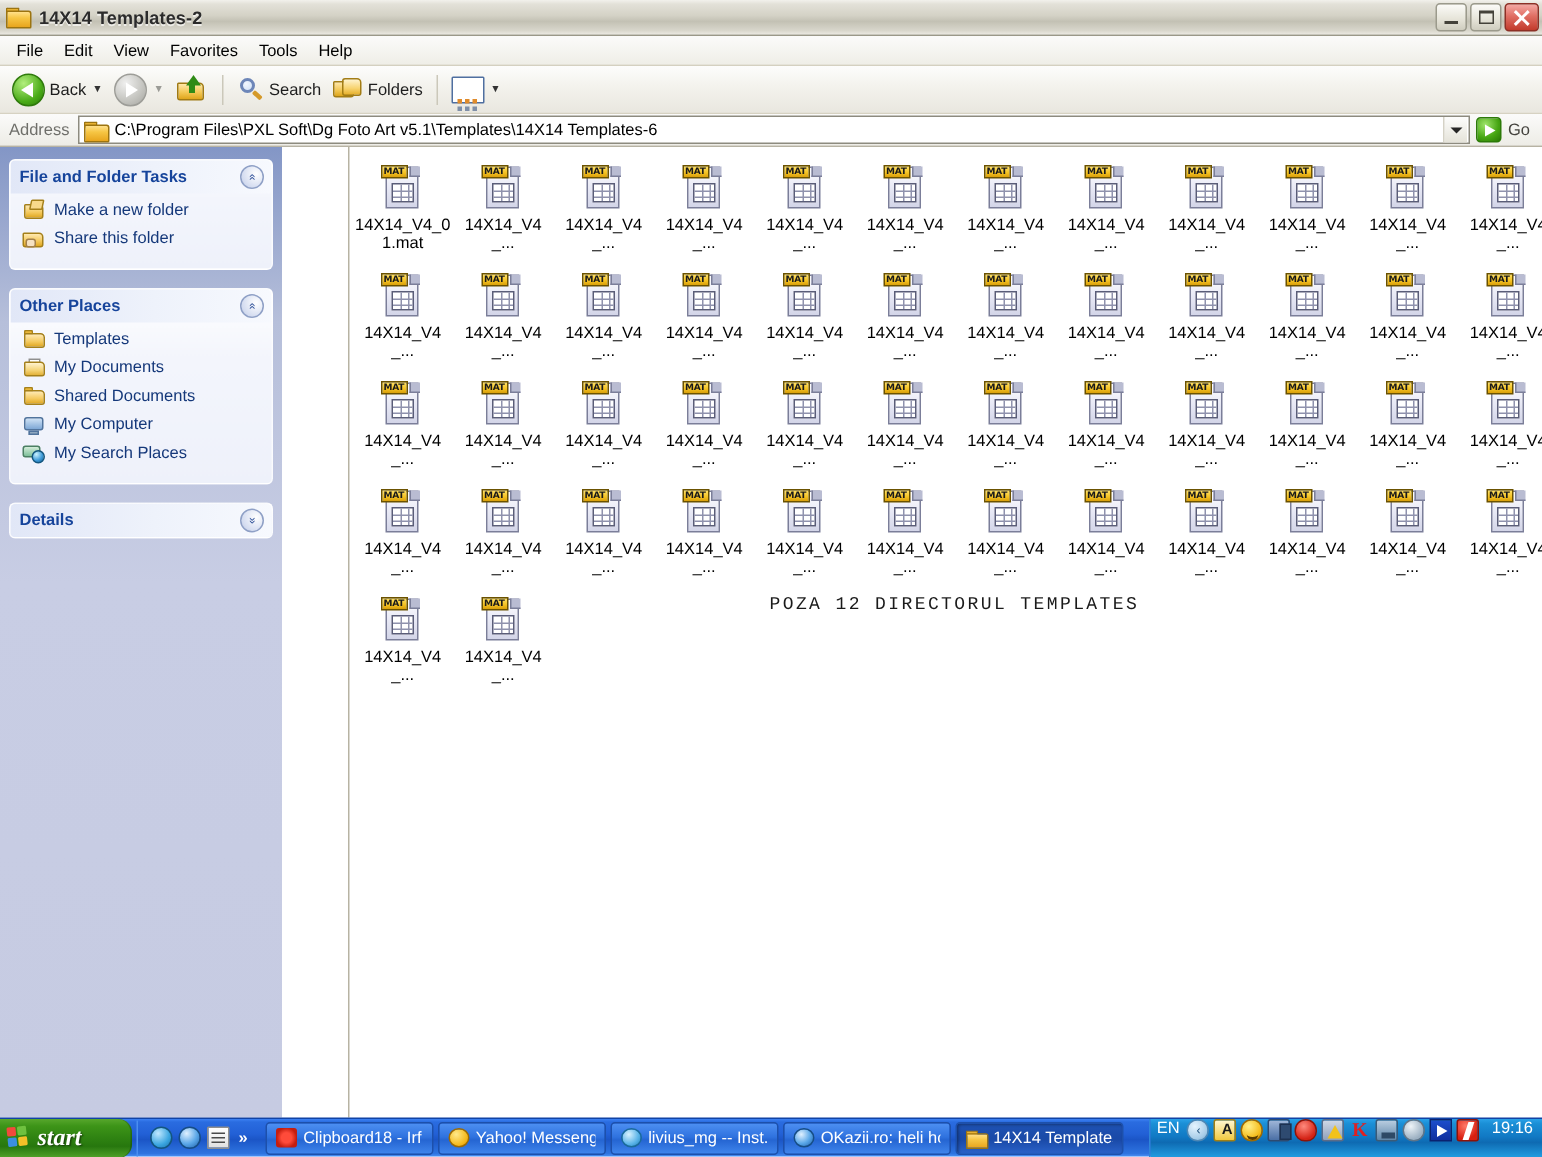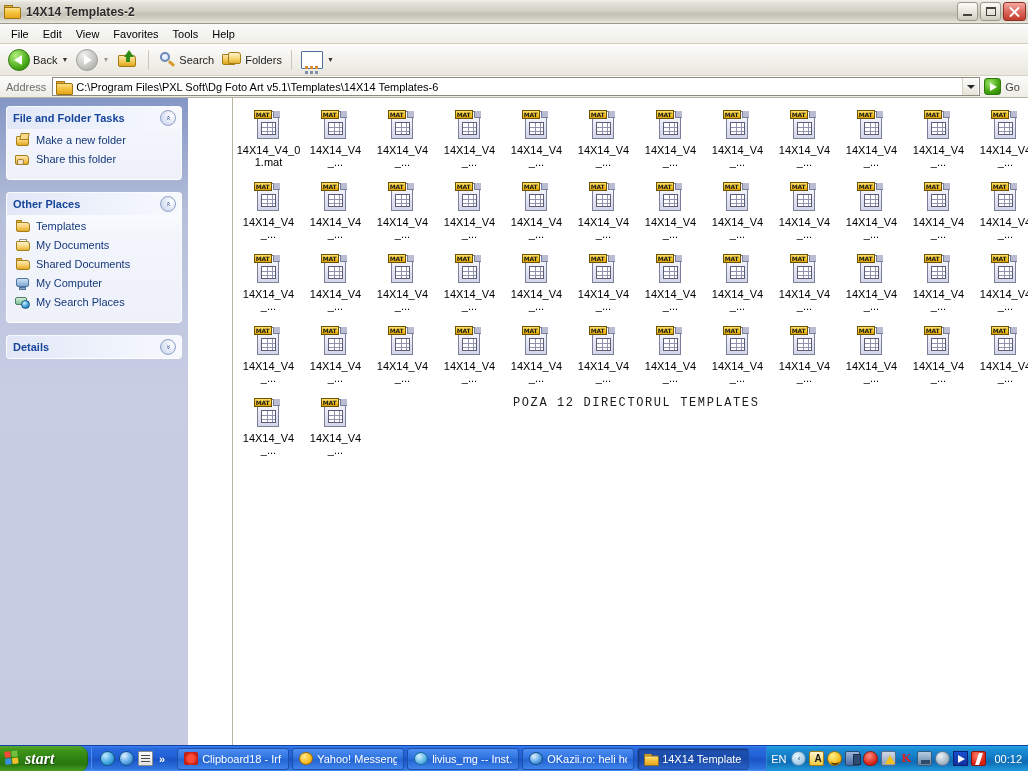--- a/index.html
+++ b/index.html
@@ -320,21 +320,21 @@
     background: linear-gradient(to bottom,#1f53b5,#1a4aa8 45%,#1a4aa8 55%,#2a62c9);
     box-shadow: inset 1px 1px 2px rgba(0,0,0,.35);
   }
   .task .tk-ic { width: 14px; min-width: 14px; height: 13px; position: relative; }
   .tk-irfan { background: radial-gradient(circle at 50% 50%,#ff4b3a 35%,#c41d0f 70%); border-radius: 2px;}
   .tk-yahoo { background: radial-gradient(circle at 35% 30%,#ffe98a,#f5b91c 65%,#d98d06); border-radius:50%; border:1px solid #9c6a04;}
   .tk-msg { background: radial-gradient(circle at 35% 30%,#d8f2ff,#59b3e8 60%,#1f7db5); border-radius:50%; border:1px solid #1a6b9b;}
   .tk-ie2 { background: radial-gradient(circle at 35% 30%,#dff0ff,#5aa7e8 55%,#1c5fa8); border-radius:50%; border:1px solid #164d85;}
   .tk-folder .folder-glyph { transform: scale(.88); transform-origin: left center;}
   #tray {
-    display: flex; align-items: center; height: 26px; padding: 0 6px 0 4px;
+    display: flex; align-items: flex-start; height: 26px; padding: 0 6px 0 4px;
     background: linear-gradient(to bottom,#29a1e8 0%,#1b8fd6 12%,#1179c4 45%,#0e6ab2 60%,#2099dd 95%);
     border-left: 1px solid #2f86d8;
     gap: 3px;
   }
   #tray .lang { color: #fff; font-size: 11px; margin-right: 2px; }
   .tray-chev {
     width: 15px; height: 15px; border-radius: 50%;
     background: radial-gradient(circle at 35% 30%,#e6f4ff,#a8cde8 65%,#6fa8d0);
     border: 1px solid #4d87b5; display:flex;align-items:center;justify-content:center;
     font-size: 8px; color:#1a4a75;
@@ -1398,15 +1398,15 @@
     <span class="tray-ic ti-lang"></span>
     <span class="tray-ic ti-smiley"></span>
     <span class="tray-ic ti-net"></span>
     <span class="tray-ic ti-shield"></span>
     <span class="tray-ic ti-warn"></span>
     <span class="tray-ic ti-k"></span>
     <span class="tray-ic ti-mon"></span>
     <span class="tray-ic ti-clock"></span>
     <span class="tray-ic ti-play"></span>
     <span class="tray-ic ti-red"></span>
-    <span id="clock">00:12</span>
+    <span id="clock">19:16</span>
   </div>
 </div>
 
 </body></html>

